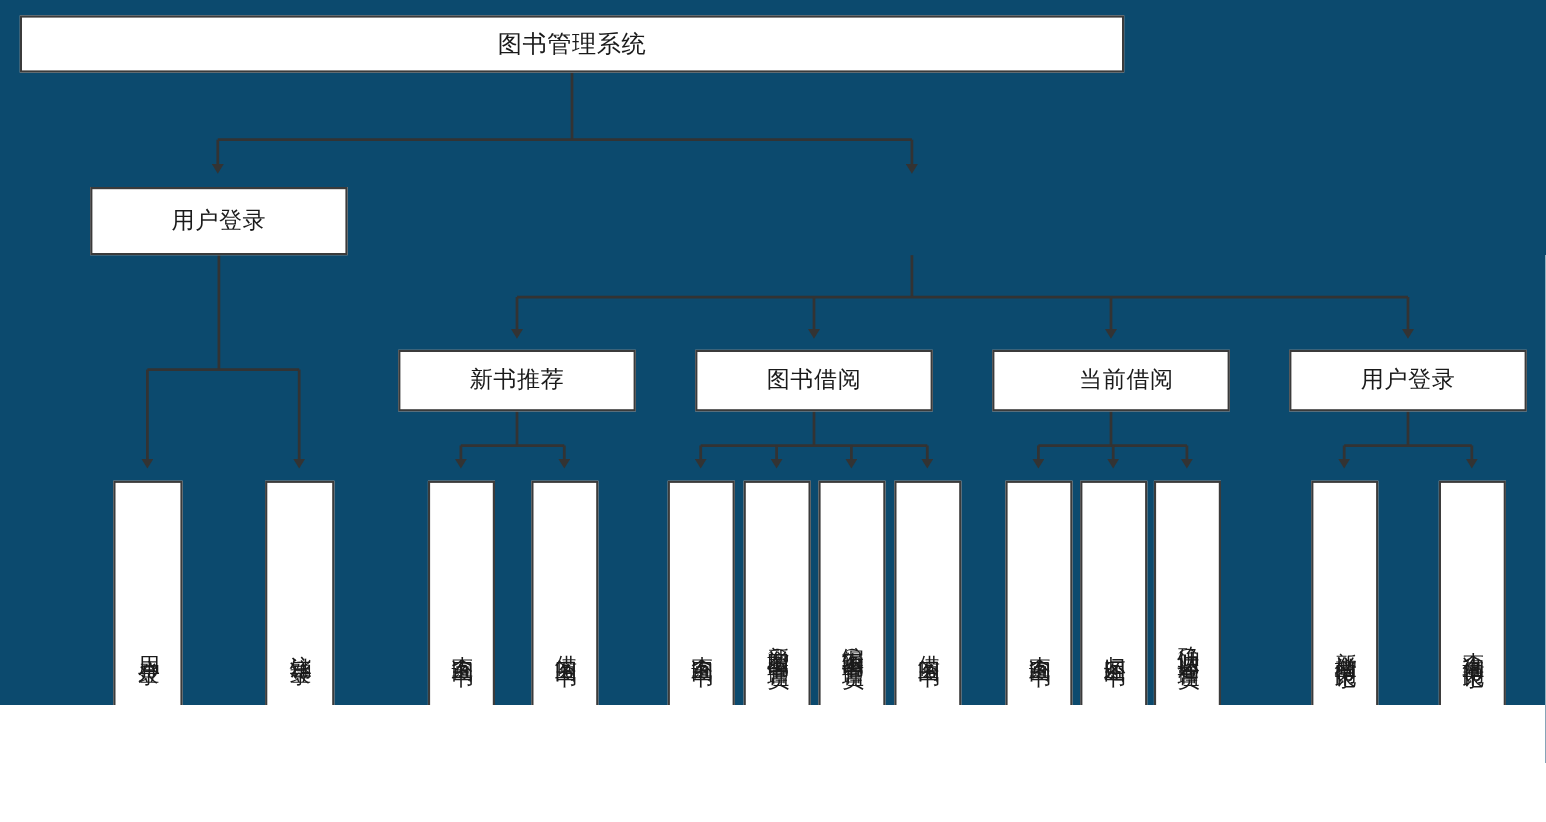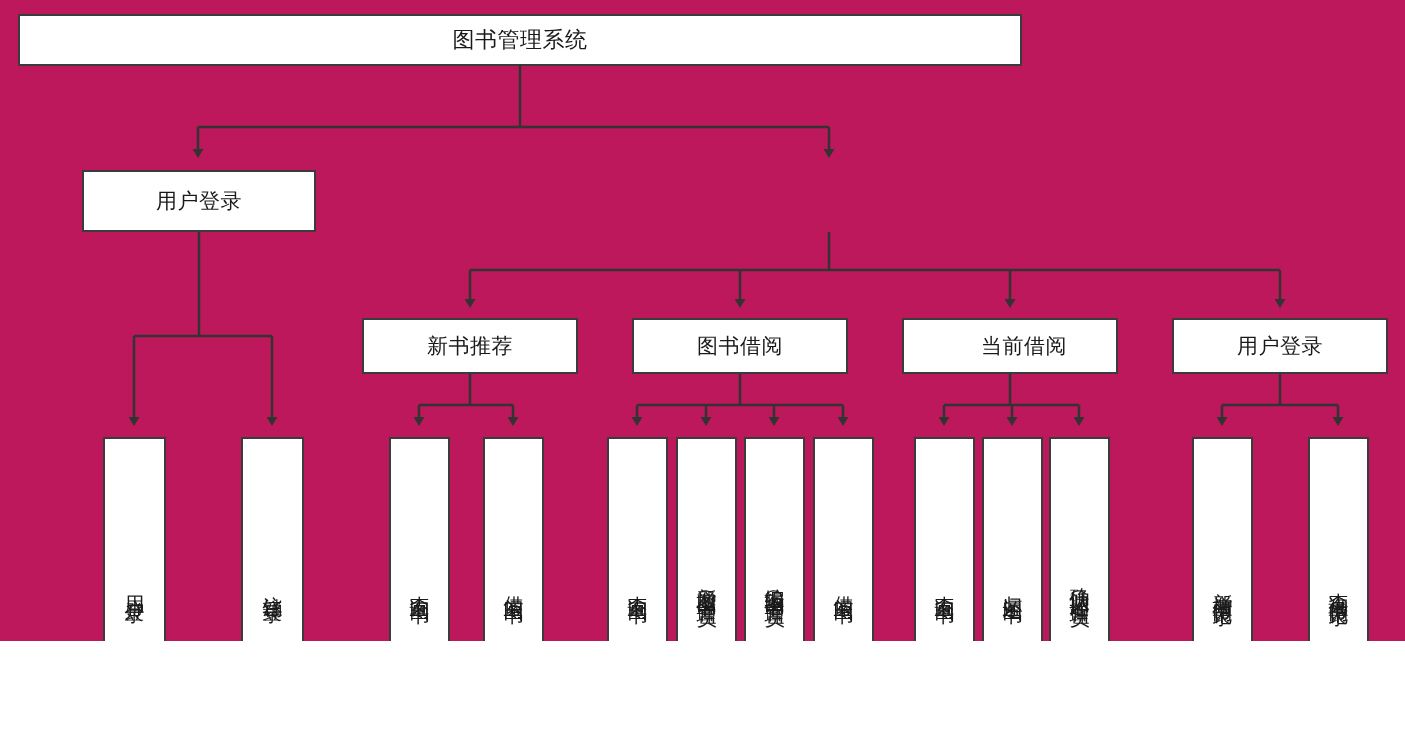--- a/index.html
+++ b/index.html
@@ -7,21 +7,21 @@
     padding: 0;
     background: #ffffff;
   }
   body {
     font-family: "Liberation Sans", "DejaVu Sans", sans-serif;
   }
   #canvas {
     position: relative;
     width: 1405px;
     height: 641px;
-    background: #be185d;
+    background: #0c4a6e;
     overflow: hidden;
   }
   svg.connectors {
     position: absolute;
     left: 0;
     top: 0;
     width: 1405px;
     height: 747px;
     pointer-events: none;
   }

